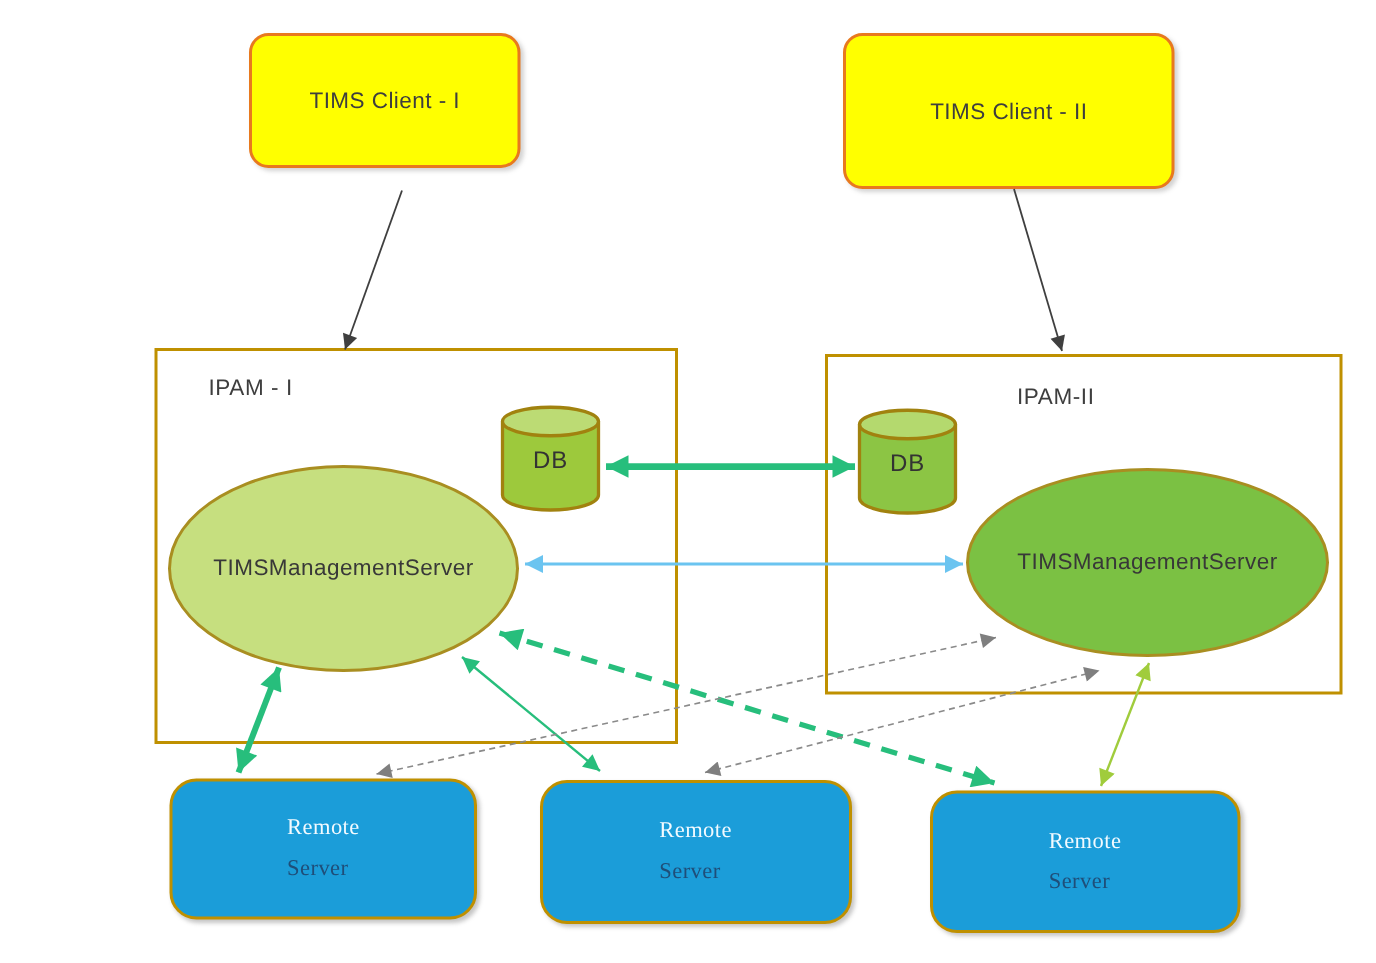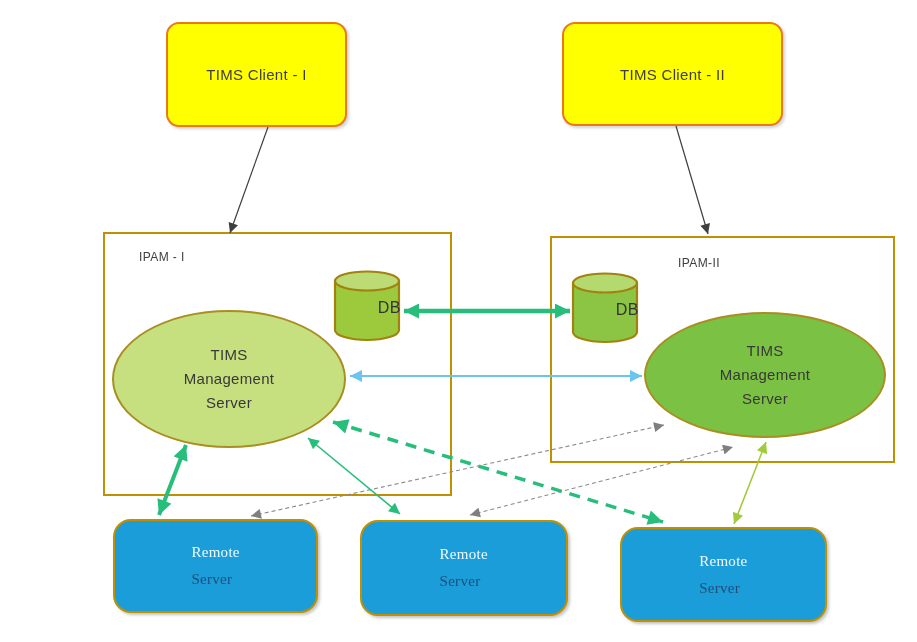--- a/index.html
+++ b/index.html
@@ -5,45 +5,45 @@
   * { margin:0; padding:0; box-sizing:border-box; }
   html,body { background:#ffffff; }
   body { font-family:"Liberation Sans","DejaVu Sans",sans-serif; }
   .canvas { position:relative; width:917px; height:642px; background:#ffffff; overflow:hidden; }
 
   
   .client { position:absolute; background:#FFFF00; border:2px solid #E8791E; border-radius:13px;
             display:flex; align-items:center; justify-content:center;
             font-size:15px; color:#3E3E3E; letter-spacing:.3px;
             box-shadow:2px 2px 3px rgba(130,130,130,.35); }
-  #client1 { left:166px; top:22px; width:181px; height:105px; }
+  #client1 { left:166px; top:22px; width:181px; height:90px; }
   #client2 { left:562px; top:22px; width:221px; height:104px; }
 
   
   .zone { position:absolute; border:2px solid #BF9000; background:transparent; }
   #ipam1 { left:103px; top:232px; width:349px; height:264px; }
   #ipam2 { left:550px; top:236px; width:345px; height:227px; }
-  .zone-label { position:absolute; font-size:12px; color:#3E3E3E; letter-spacing:.4px; }
+  .zone-label { position:absolute; font-size:15px; color:#3E3E3E; letter-spacing:.4px; }
   #ipam1 .zone-label { left:34px; top:16px; }
   #ipam2 .zone-label { left:126px; top:18px;text-align:right; }
 
   
   .mgmt { position:absolute; border:2px solid #A98E21; border-radius:50%;
           display:flex; align-items:center; justify-content:center; text-align:center; }
   #mgmt1 { left:112px; top:310px; width:234px; height:138px; background:#C6DF7F; }
   #mgmt2 { left:644px; top:312px; width:242px; height:126px; background:#7BC143; }
-  .mgmt-lines { display:flex; flex-direction:column; line-height:24px;
+  .mgmt-lines { display:flex; flex-direction:row; line-height:24px;
                 font-size:15px; color:#383838; letter-spacing:.3px; }
 
   
   .db { position:absolute; }
   #db1 { left:333px; top:269px; width:68px; height:74px; }
   #db2 { left:571px; top:270px; width:68px; height:76px; }
   .db svg { position:absolute; left:0; top:0; width:100%; height:100%; }
-  .db-label { position:absolute; left:0; width:100%; text-align:right; top:41%;
+  .db-label { position:absolute; left:0; width:100%; text-align:center; top:41%;
               font-size:16px; color:#333333; letter-spacing:.5px; }
 
   
   .remote { position:absolute; background:#1B9DD9; border:2px solid #BF9000; border-radius:18px;
             box-shadow:2px 2px 3px rgba(110,110,110,.4); }
   #remote1 { left:113px; top:519px; width:205px; height:94px; }
   #remote2 { left:360px; top:520px; width:208px; height:96px; }
   #remote3 { left:620px; top:527px; width:207px; height:95px; }
   .remote-text { position:absolute; left:38%; top:50%; transform:translateY(-50%);
                  display:flex; flex-direction:column; line-height:27px;

